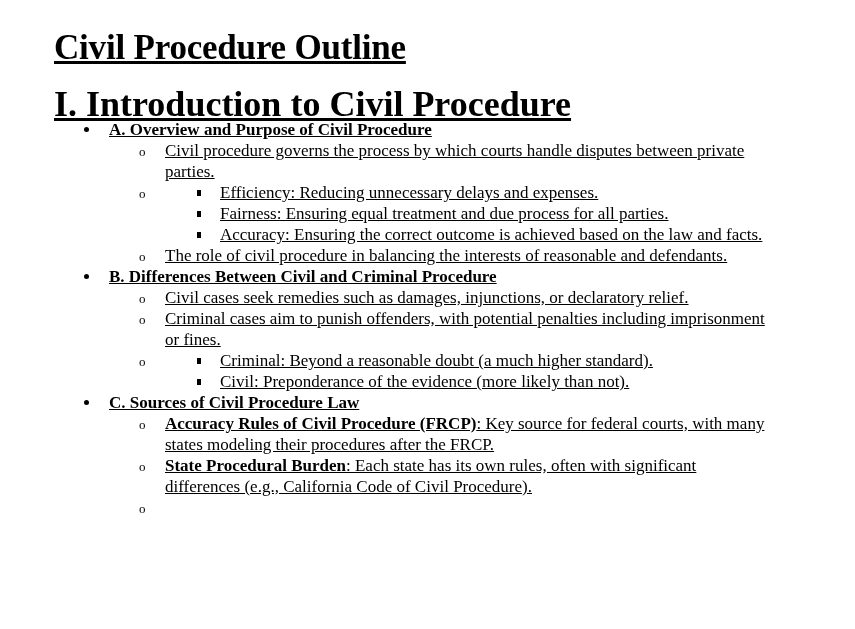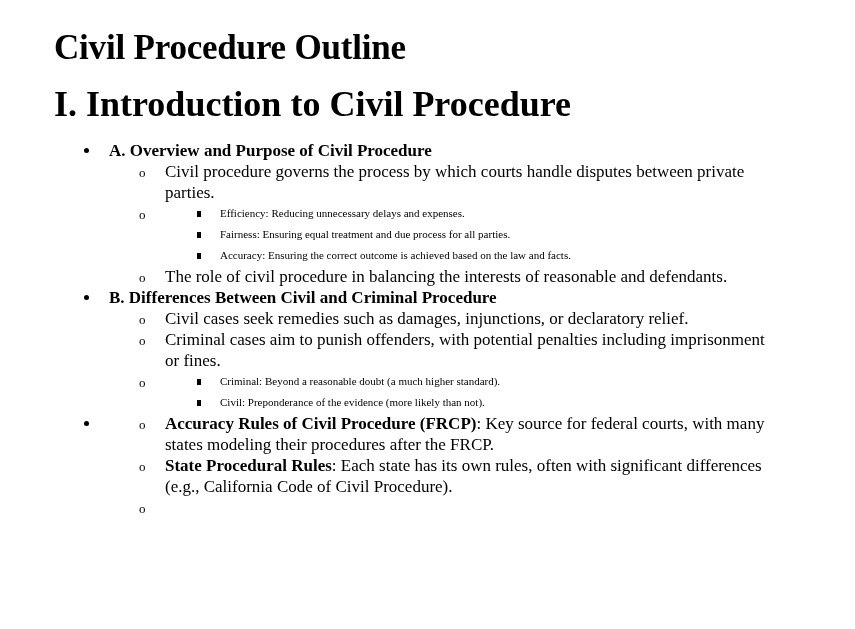--- a/index.html
+++ b/index.html
@@ -1,38 +1,38 @@
 <!DOCTYPE html>
 <html><head>
   <meta charset="utf-8">
   <style>
     html, body { margin: 0; padding: 0; background: #ffffff; }
     body {
       width: 855px; height: 629px; overflow: hidden;
       font-family: "Liberation Serif", "DejaVu Serif", serif;
       color: #000;
     }
-    .page { position: relative; padding: 0 4px 0 54px; }
+    .page { position: relative; padding: 0 4px 0 54px; text-decoration: underline; }
     h1 {
       margin: 0; padding-top: 28px;
       font-size: 35px; line-height: 40px; font-weight: bold;
       letter-spacing: -0.2px;
     }
     h2 {
       margin: 0; padding-top: 21px;
       font-size: 36px; line-height: 30px; font-weight: bold;
     }
     ul { margin: 0; padding: 0; list-style: none; }
-    .lvl1 { margin-top: 21px; }
+    .lvl1 { }
     .l1 { position: relative; padding-left: 55px; font-size: 17px; line-height: 21px; }
     .l1 > .head { font-weight: bold; }
     .l2 { position: relative; padding-left: 56px; font-size: 17px; line-height: 21px; }
     .l2 .bullet { position: absolute; left: 30px; top: 1px; font-size: 13px; }
     .l2 .text { display: block; width: 600px; }
-    .l3 { position: relative; padding-left: 55px; font-size: 11px; line-height: 21px; }
+    .l3 { position: relative; padding-left: 55px; font-size: 17px; line-height: 21px; }
     .l3 .bullet {
       position: absolute; left: 32px; top: 8px;
       width: 4px; height: 6px; background: #000;
     }
     .l3 .text { display: block; width: 545px; }
     .l1 > .bullet-dot {
       position: absolute; left: 30px; top: 8px;
       width: 5px; height: 5px; border-radius: 50%; background: #000;
     }
     b { font-weight: bold; }
@@ -101,28 +101,29 @@
               <span class="bullet"></span>
               <span class="text">Civil: Preponderance of the evidence (more likely than not).</span>
             </li>
           </ul>
         </li>
       </ul>
     </li>
 
     <li class="l1">
       <span class="bullet-dot"></span>
+      <span class="head">C. Sources of Civil Procedure Law</span>
       <ul>
         <li class="l2">
           <span class="bullet">o</span>
           <span class="text"><b>Accuracy Rules of Civil Procedure (FRCP)</b><span>: Key source for federal courts, with many states modeling their procedures after the FRCP.</span></span>
         </li>
         <li class="l2">
           <span class="bullet">o</span>
-          <span class="text"><b>State Procedural Rules</b><span>: Each state has its own rules, often with significant differences (e.g., California Code of Civil Procedure).</span></span>
+          <span class="text"><b>State Procedural Burden</b><span>: Each state has its own rules, often with significant differences (e.g., California Code of Civil Procedure).</span></span>
         </li>
         <li class="l2">
           <span class="bullet">o</span>
         </li>
       </ul>
     </li>
 
   </ul>
 </div>
 

